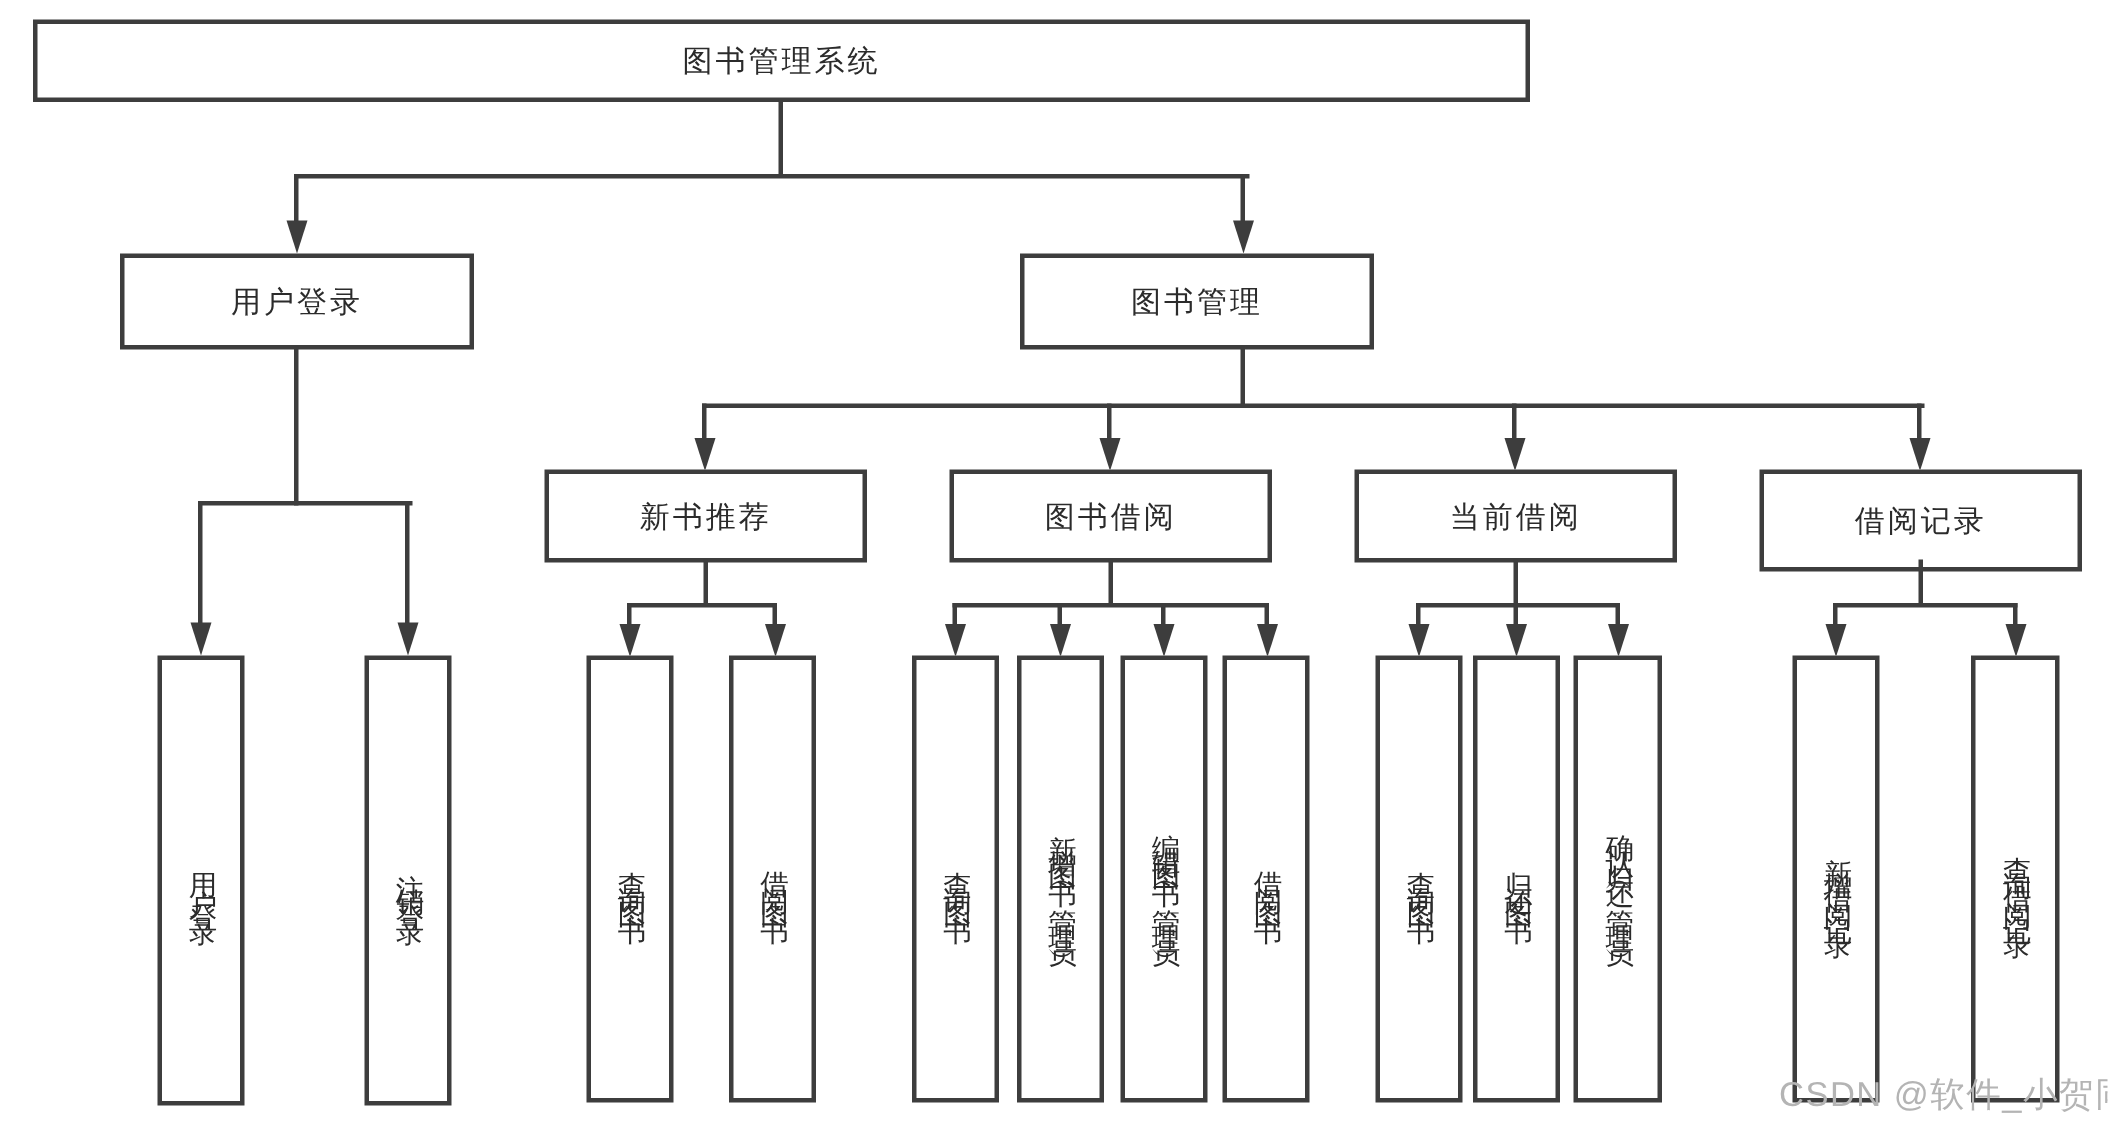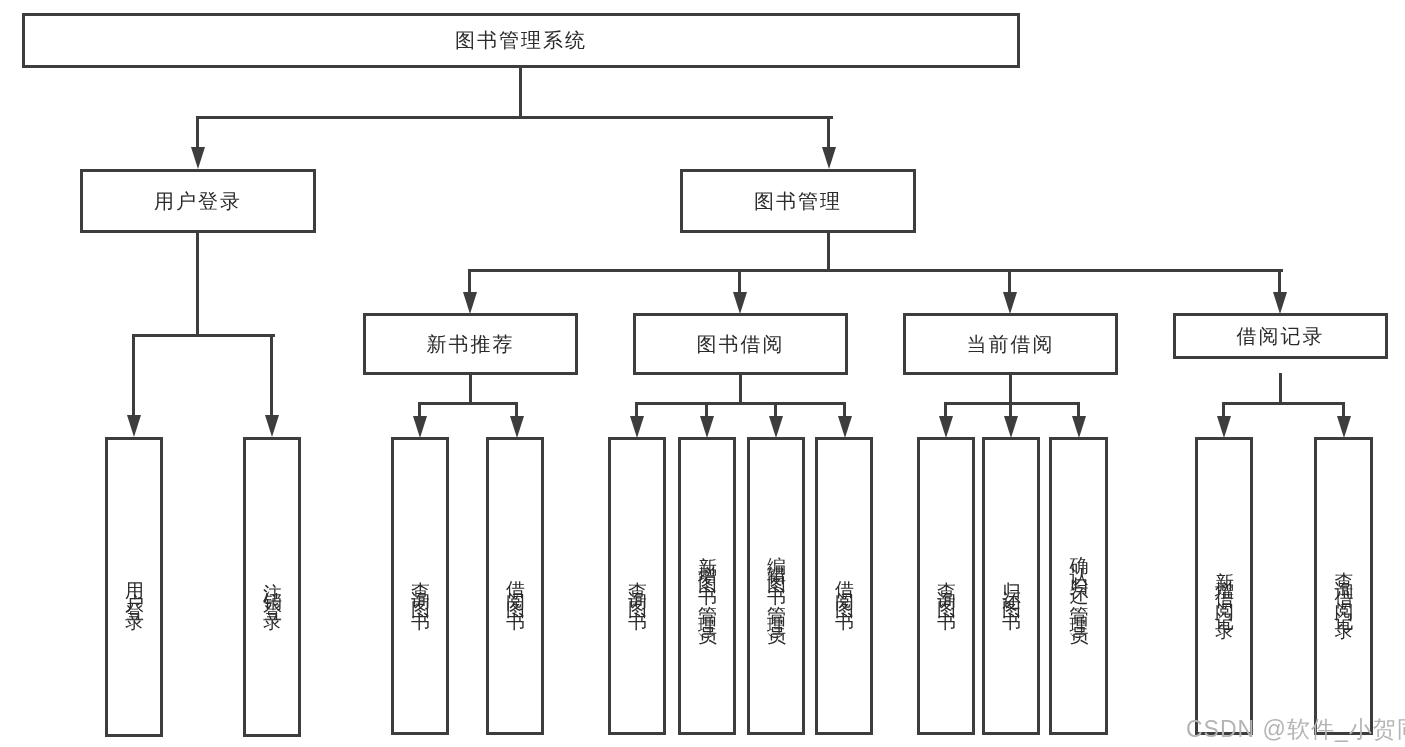--- a/index.html
+++ b/index.html
@@ -82,21 +82,21 @@
 
   <div class="box hbox" style="left:363px;top:313px;width:215px;height:62px">
     <span class="label">新书推荐</span>
   </div>
   <div class="box hbox" style="left:633px;top:313px;width:215px;height:62px">
     <span class="label">图书借阅</span>
   </div>
   <div class="box hbox" style="left:903px;top:313px;width:215px;height:62px">
     <span class="label">当前借阅</span>
   </div>
-  <div class="box hbox" style="left:1173px;top:313px;width:215px;height:46px">
+  <div class="box hbox" style="left:1173px;top:313px;width:215px;height:68px">
     <span class="label">借阅记录</span>
   </div>
 
   <div class="line" style="left:469px;top:373px;width:3px;height:31px"></div>
   <div class="line" style="left:418px;top:402px;width:100px;height:3px"></div>
   <div class="line" style="left:418px;top:402px;width:3px;height:16px"></div>
   <div class="ah" style="left:413px;top:416px"></div>
   <div class="line" style="left:515px;top:402px;width:3px;height:16px"></div>
   <div class="ah" style="left:510px;top:416px"></div>
 

